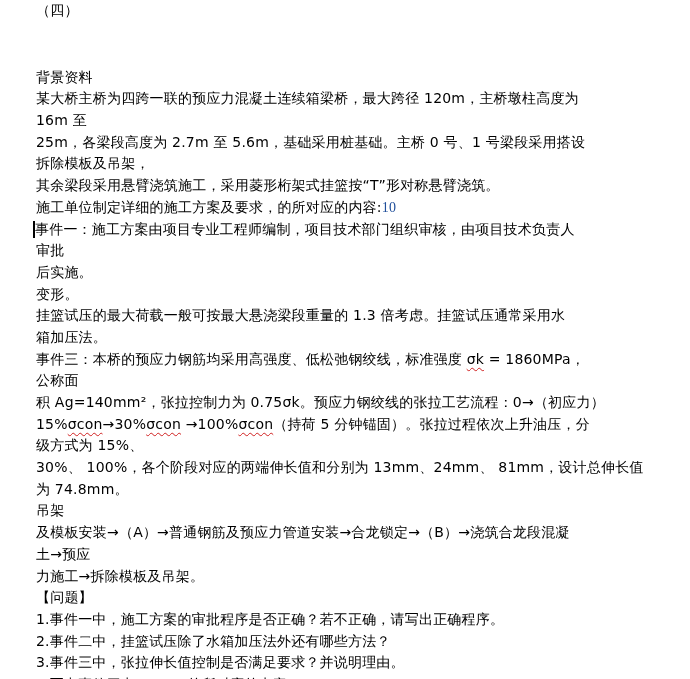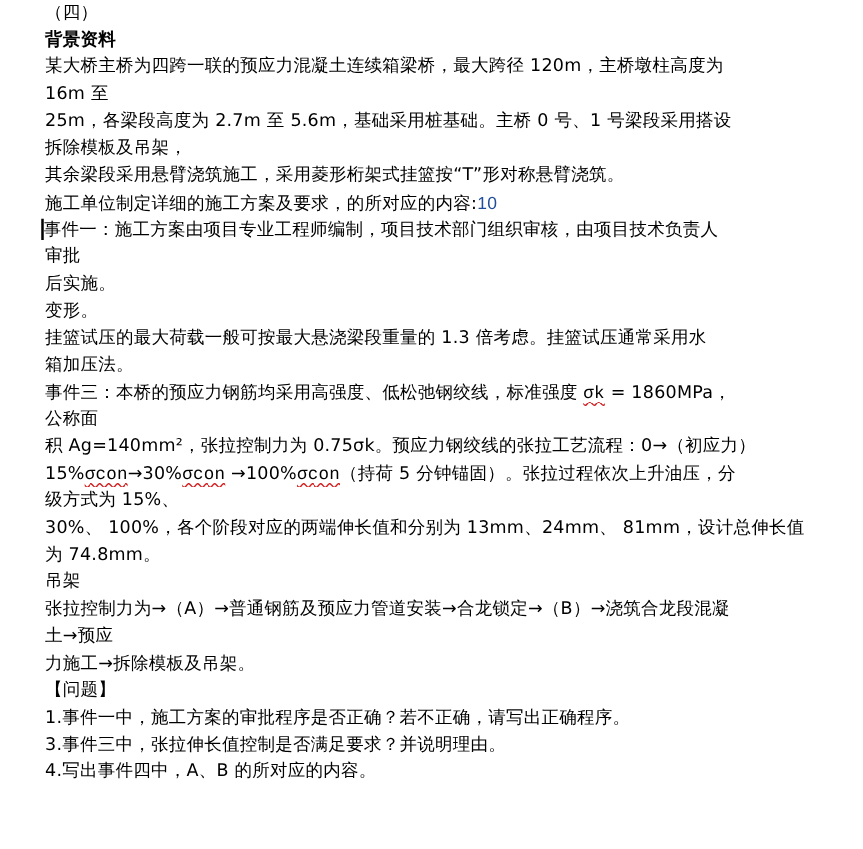--- a/index.html
+++ b/index.html
@@ -8,27 +8,26 @@
       font-family: "DejaVu Sans", "Liberation Sans", sans-serif;
       color: #000000;
     }
     .doc {
       position: absolute; left: 36px; top: 0px; width: 640px;
     }
     .line {
       height: 21.7px; line-height: 21.7px; font-size: 14px; white-space: nowrap;
       letter-spacing: 0.2px;
     }
-    .bold { font-weight: bold; }
-    .blue { color: #1f4e9a; font-family: Liberation Sans, sans-serif; }
+    .bold { font-weight: normal; margin-top: 45px; }
+    .blue { color: #1f4e9a; font-family: Liberation Serif, serif; }
     .squiggle {
       text-decoration: underline wavy #d02020;
       text-decoration-thickness: 1px;
       text-underline-offset: 3px;
-      font-family: Liberation Mono, monospace;
     }
     .cursor {
       display: inline-block; width: 2px; height: 17px; background: #000;
       vertical-align: middle; margin-right: 0px; margin-left: -3px;
     }
   </style>
 </head>
 <body>
 
 <div class="doc">
@@ -60,21 +59,22 @@
   <div class="line">公称面</div>
   <div class="line">积 Ag=140mm²，张拉控制力为 0.75σk。预应力钢绞线的张拉工艺流程：0→（初应力）</div>
   <div class="line">
     <span>15%</span><span class="squiggle">σcon</span><span>→30%</span><span class="squiggle">σcon</span><span> →100%</span><span class="squiggle">σcon</span><span>（持荷 5 分钟锚固）。张拉过程依次上升油压，分</span>
   </div>
   <div class="line">级方式为 15%、</div>
   <div class="line">30%、 100%，各个阶段对应的两端伸长值和分别为 13mm、24mm、 81mm，设计总伸长值</div>
   <div class="line">为 74.8mm。</div>
 
   <div class="line">吊架</div>
-  <div class="line">张拉控制力为→（A）→普通钢筋及预应力管道安装→合龙锁定→（B）→浇筑合龙段混凝</div>
+  <div class="line">及模板安装→（A）→普通钢筋及预应力管道安装→合龙锁定→（B）→浇筑合龙段混凝</div>
   <div class="line">土→预应</div>
   <div class="line">力施工→拆除模板及吊架。</div>
 
   <div class="line">【问题】</div>
   <div class="line">1.事件一中，施工方案的审批程序是否正确？若不正确，请写出正确程序。</div>
+  <div class="line">2.事件二中，挂篮试压除了水箱加压法外还有哪些方法？</div>
   <div class="line">3.事件三中，张拉伸长值控制是否满足要求？并说明理由。</div>
   <div class="line">4.写出事件四中，A、B 的所对应的内容。</div>
 </div>
 
 </body></html>

